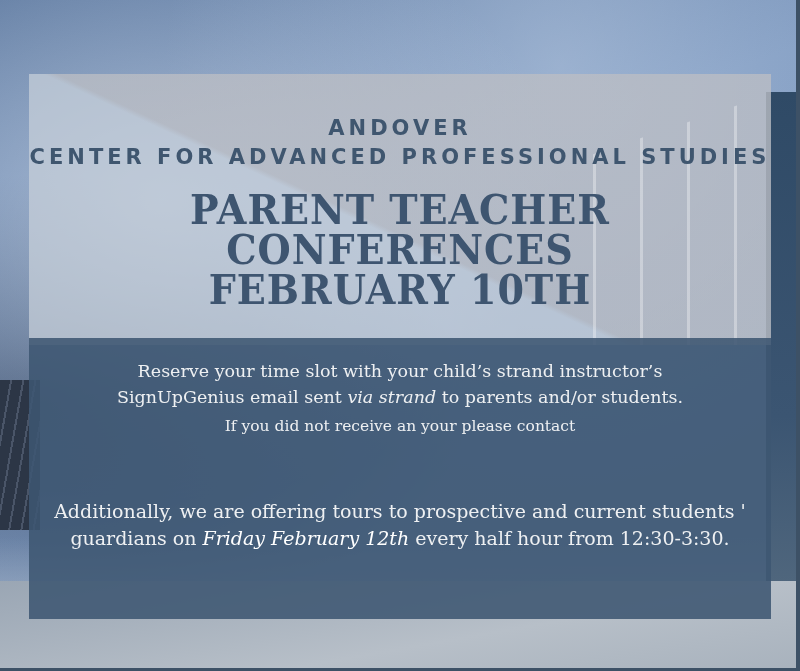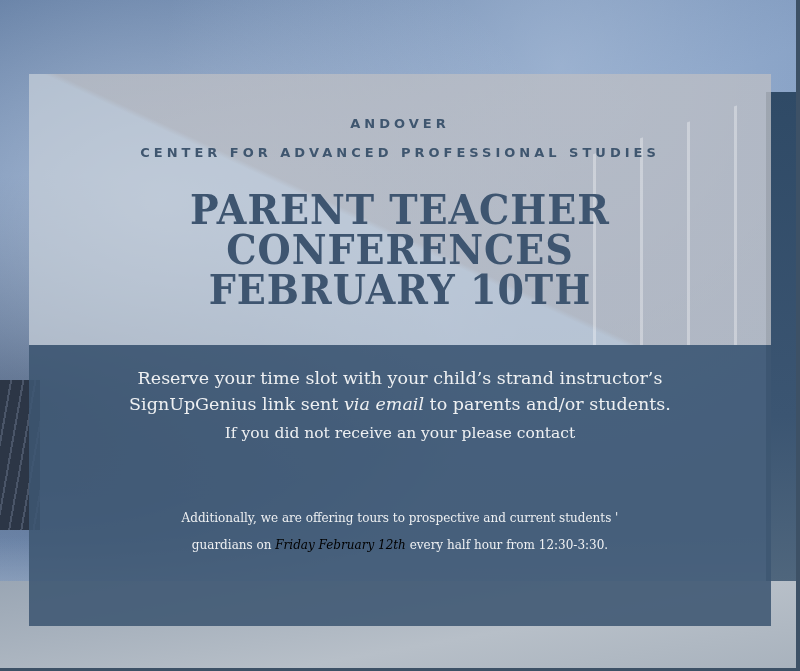--- a/index.html
+++ b/index.html
@@ -37,45 +37,45 @@
     .grid-lines {
       position: absolute; left: 520px; top: 20px; right: 0; bottom: 0;
       background:
         repeating-linear-gradient(90deg, rgba(255,255,255,0) 0 44px, rgba(255,255,255,0.55) 44px 47px);
       opacity: 0.6;
       clip-path: polygon(0 30%, 100% 0, 100% 100%, 0 100%);
     }
     .org-line {
       position: absolute; left: 0; width: 742px; text-align: center;
       font-family: "DejaVu Sans", sans-serif; font-weight: bold;
-      color: #3f566f; letter-spacing: 4px; font-size: 13px;
+      color: #3f566f; letter-spacing: 4px; font-size: 21px;
     }
     .org-1 { top: 42px; }
     .org-2 { top: 71px; }
     .headline {
       position: absolute; left: 0; width: 742px; text-align: center;
       font-family: "DejaVu Serif", serif; font-weight: bold;
       color: #3e5570; font-size: 41px; line-height: 40px; letter-spacing: 1px;
       top: 116px; transform: scaleX(0.93); transform-origin: center;
     }
 
     .bottom-panel {
-      position: absolute; left: 29px; top: 345px; width: 742px; height: 281px;
+      position: absolute; left: 29px; top: 338px; width: 742px; height: 281px;
       background: rgba(62,86,114,0.88);
     }
     .body-text {
       position: absolute; left: 0; width: 742px; text-align: center;
       font-family: "DejaVu Serif", serif; color: #eef0f2;
     }
     .p1 { top: 20px; font-size: 17.5px; line-height: 26px; }
     .p2 { top: 76px; font-size: 15.5px; line-height: 25px; }
-    .p3 { top: 160px; font-size: 12px; line-height: 27px; }
+    .p3 { top: 160px; font-size: 19px; line-height: 27px; }
     .line { display: block; white-space: nowrap; }
     .em { font-style: italic; }
-    .highlight { font-style: italic; color: #000000; }
+    .highlight { font-style: italic; color: #ffffff; }
   </style>
 </head>
 <body>
 
 <div class="bg"></div>
 <div class="building-left"></div>
 <div class="building-right"></div>
 <div class="pavement"></div>
 
 <div class="top-panel">
@@ -85,21 +85,21 @@
   <div class="headline">
     <span class="line">PARENT TEACHER</span>
     <span class="line">CONFERENCES</span>
     <span class="line">FEBRUARY 10TH</span>
   </div>
 </div>
 
 <div class="bottom-panel">
   <div class="body-text p1">
     <span class="line">Reserve your time slot with your child’s strand instructor’s</span>
-    <span class="line"><span>SignUpGenius link sent </span><span class="em">via email</span><span> to parents and/or students.</span></span>
+    <span class="line"><span>SignUpGenius email sent </span><span class="em">via strand</span><span> to parents and/or students.</span></span>
   </div>
   <div class="body-text p2">
     <span class="line">If you did not receive an your please contact</span>
   </div>
   <div class="body-text p3">
     <span class="line">Additionally, we are offering tours to prospective and current students '</span>
     <span class="line"><span>guardians on </span><span class="highlight">Friday February 12th</span><span> every half hour from 12:30-3:30.</span></span>
   </div>
 </div>
 

